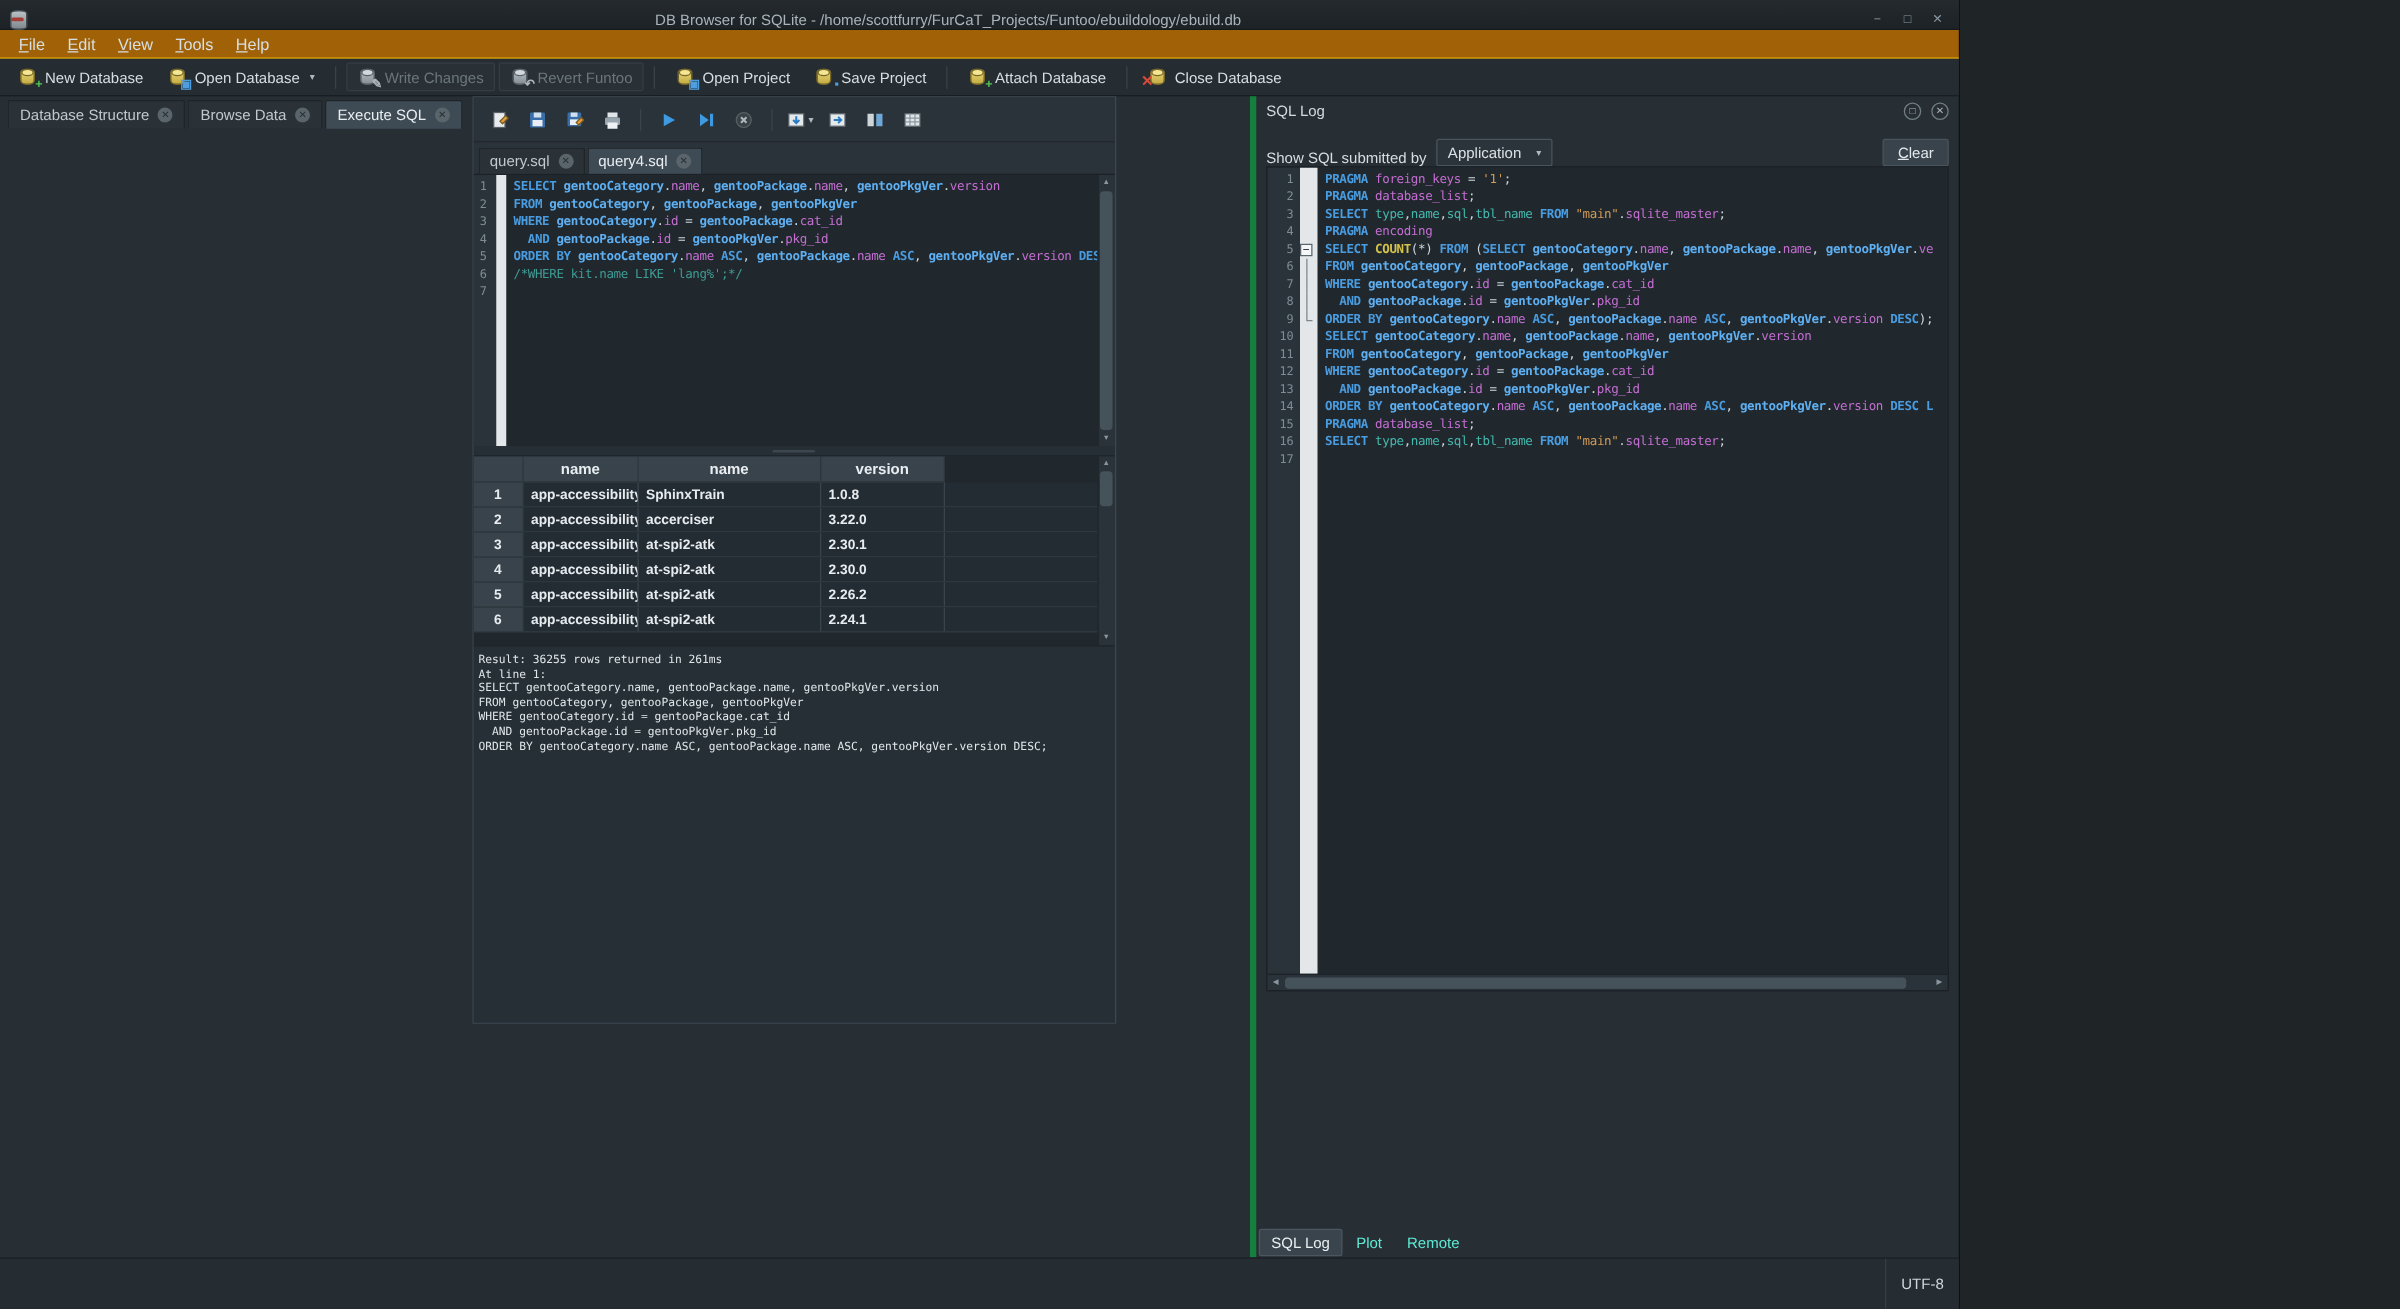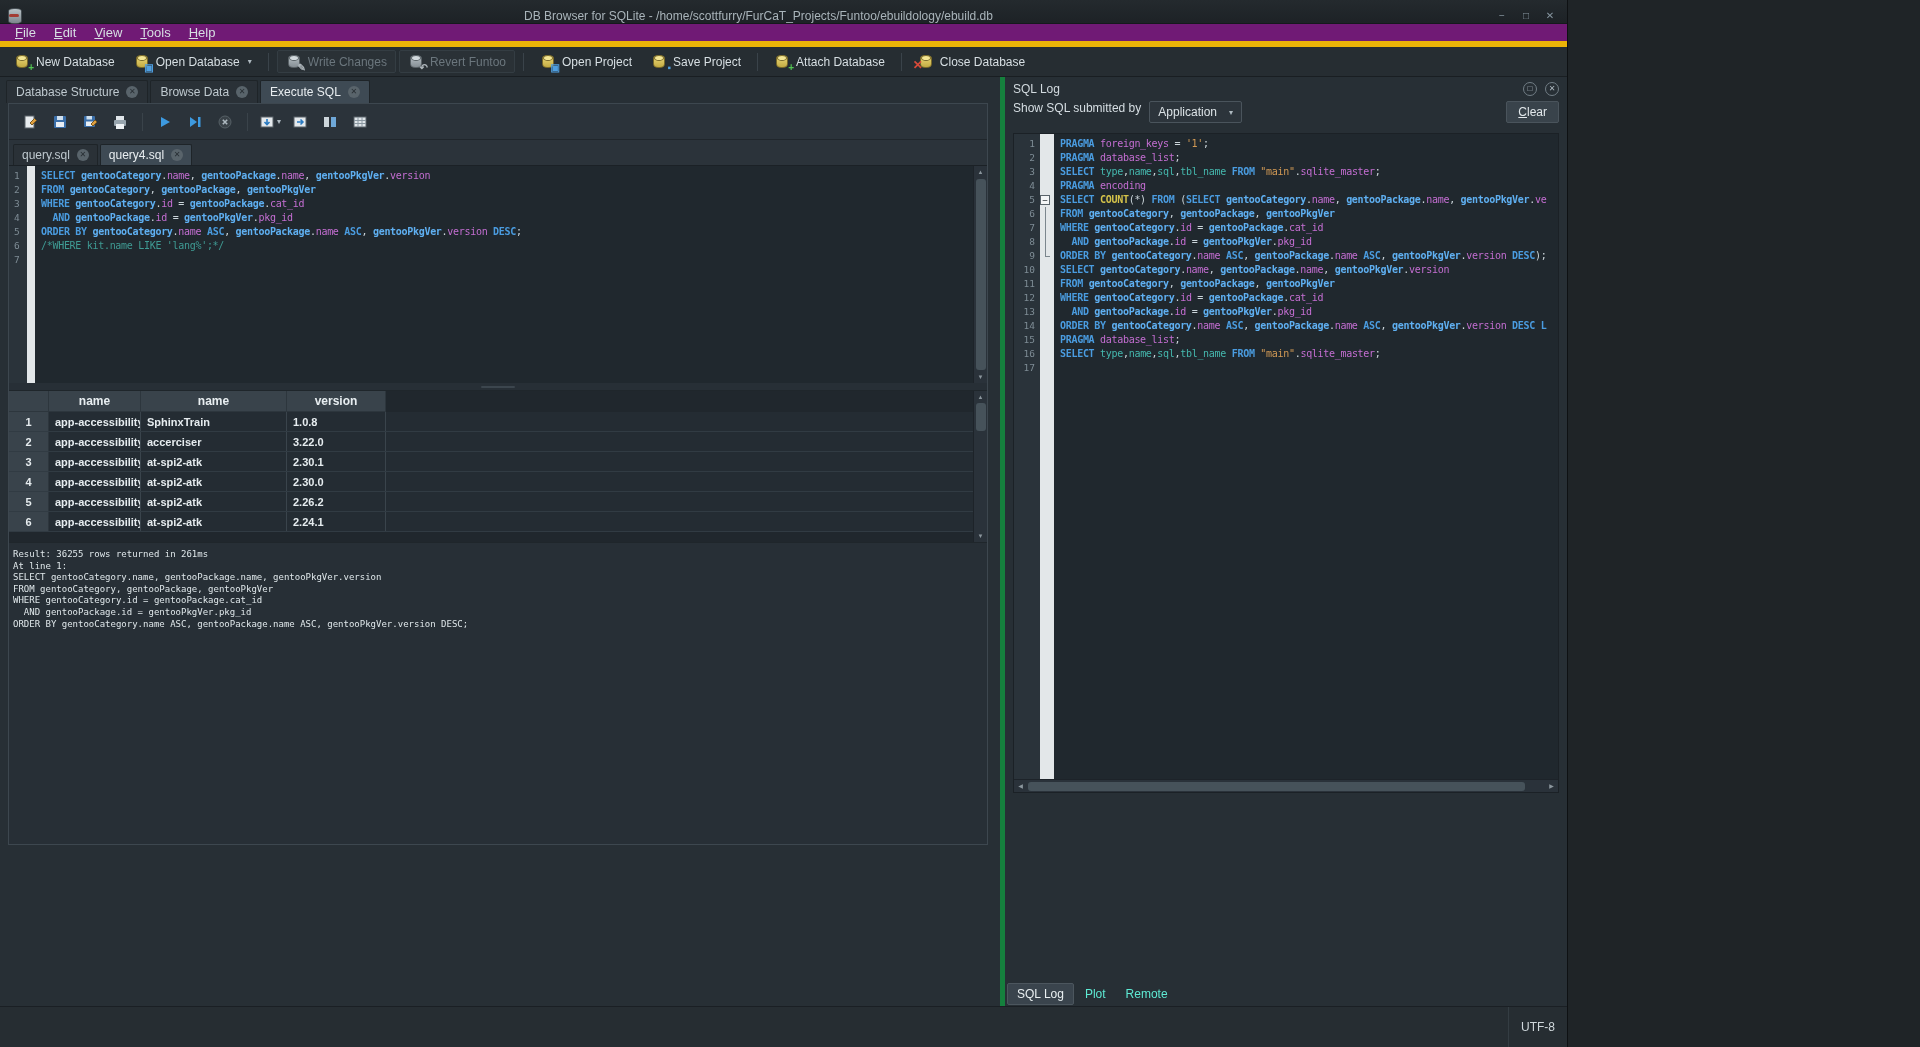--- a/index.html
+++ b/index.html
@@ -19,22 +19,22 @@
               border:1px solid #454d52; }
   .app-icon::after { content:""; position:absolute; left:3px; top:7px; width:10px; height:3px;
               background:#a33c34; border-radius:2px; }
   .title-text { flex:1; text-align:center; font-size:12px; color:#a9b4ba; white-space:nowrap;
               overflow:hidden; }
   .win-controls { display:flex; gap:10px; flex:none; padding-right:4px; }
   .win-btn { width:14px; height:14px; font-size:10px; line-height:14px; text-align:center;
               color:#8796a0; cursor:default; }
 
   
-  .menubar { height:23px; background:#701a75; display:flex; align-items:center;
-             padding-left:6px; flex:none; font-size:13px; border-bottom:6px solid #eab308; }
+  .menubar { height:23px; background:#a16207; display:flex; align-items:center;
+             padding-left:6px; flex:none; font-size:13px; border-bottom:1px solid #eab308; }
   .menu-item { padding:2px 9px; color:#d7dfe3; }
   .menu-item u { text-decoration:underline; }
 
   
   .toolbar { height:30px; background:#262d32; display:flex; align-items:center;
              padding:0 6px; gap:3px; flex:none; border-bottom:1px solid #191e22; }
   .tb-btn { display:flex; align-items:center; gap:6px; padding:3px 8px; font-size:12px;
             color:#d7dfe3; border-radius:2px; white-space:nowrap; }
   .tb-btn.disabled { color:#6b767d; border:1px solid #343d43; background:#2a3136; }
   .tb-sep { width:1px; height:18px; background:#3a434a; margin:0 5px; flex:none; }
@@ -50,21 +50,21 @@
   .badge { position:absolute; right:-4px; bottom:-4px; font-size:10px; font-weight:bold;
          line-height:10px; }
   .badge.green { color:#53c553; }
   .badge.blue  { color:#4f9fe0; }
   .badge.red   { color:#d84a3a; left:-5px; right:auto; bottom:-1px; font-size:12px; }
   .badge.graypen { color:#aeb6bb; }
   .caret { font-size:8px; color:#aeb9c0; margin-left:2px; }
 
   
   .main { flex:1; display:flex; min-height:0; }
-  .left-pane { width:1000px; flex:none; display:flex; flex-direction:column; min-height:0; }
+  .left-pane { width:1000px; flex:none; display:flex; flex-direction:row; min-height:0; }
   .right-dock { flex:1; display:flex; flex-direction:column; min-width:0;
                 border-left:5px solid #15803d; }
 
   
   .main-tabbar { height:26px; display:flex; align-items:flex-end; padding-left:6px; gap:2px;
                  flex:none; }
   .main-tab { display:flex; align-items:center; gap:7px; font-size:12px; padding:4px 9px;
               background:#2a3137; color:#bfc9cf; border:1px solid #1e2428;
               border-bottom:none; border-radius:2px 2px 0 0; }
   .main-tab.active { background:#3e4a54; color:#e9eef1; }
@@ -161,21 +161,21 @@
   .messages { flex:1; padding:6px 4px; font-family:"DejaVu Sans Mono",monospace; font-size:9px;
               color:#dfe7ea; overflow:hidden; background:#272f36; }
   .msg-ln { height:11.6px; line-height:11.6px; white-space:pre; }
 
   
   .dock-header { height:24px; display:flex; align-items:center; padding:0 8px; flex:none; }
   .dock-title { font-size:12px; color:#d2dadf; flex:1; }
   .dock-btn { width:14px; height:14px; border-radius:50%; border:1px solid #727e86;
               color:#aeb9c0; font-size:8px; line-height:12px; text-align:center; margin-left:8px;
               flex:none; }
-  .dock-controls { height:32px; display:flex; align-items:flex-start; padding:0 8px; gap:8px;
+  .dock-controls { height:32px; display:flex; align-items:flex-end; padding:0 8px; gap:8px;
               flex:none; font-size:12px; }
   .combo { display:flex; align-items:center; gap:10px; background:#2c343b;
               border:1px solid #4a545c; border-radius:2px; padding:3px 8px; font-size:12px;
               color:#dbe2e6; }
   .clear-btn { margin-left:auto; background:#39434b; border:1px solid #4a545c; border-radius:2px;
               padding:3px 11px; font-size:12px; color:#e2e8eb; }
   .clear-btn u { text-decoration:underline; }
 
   .log-frame { margin:0 8px; height:660px; flex:none; border:1px solid #1b2126;
                display:flex; flex-direction:column; background:#20282e; }

